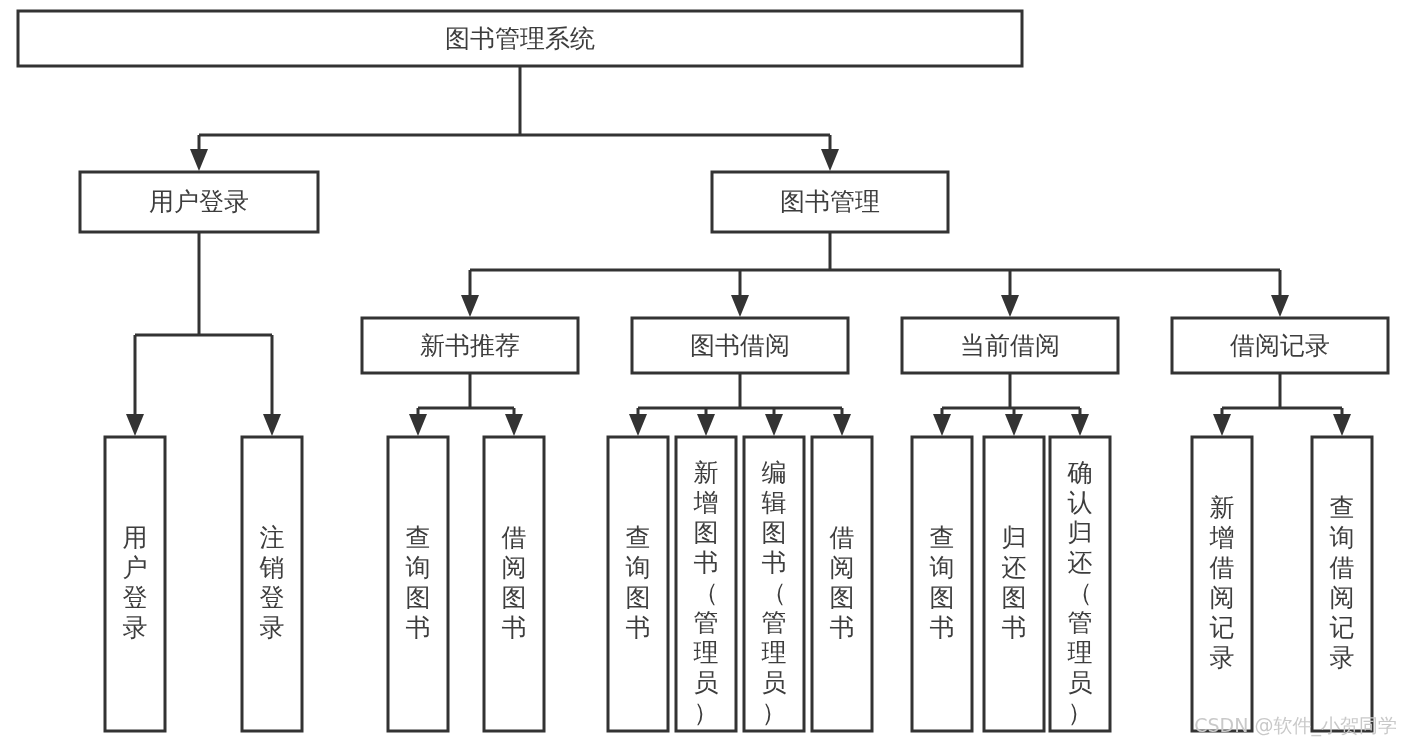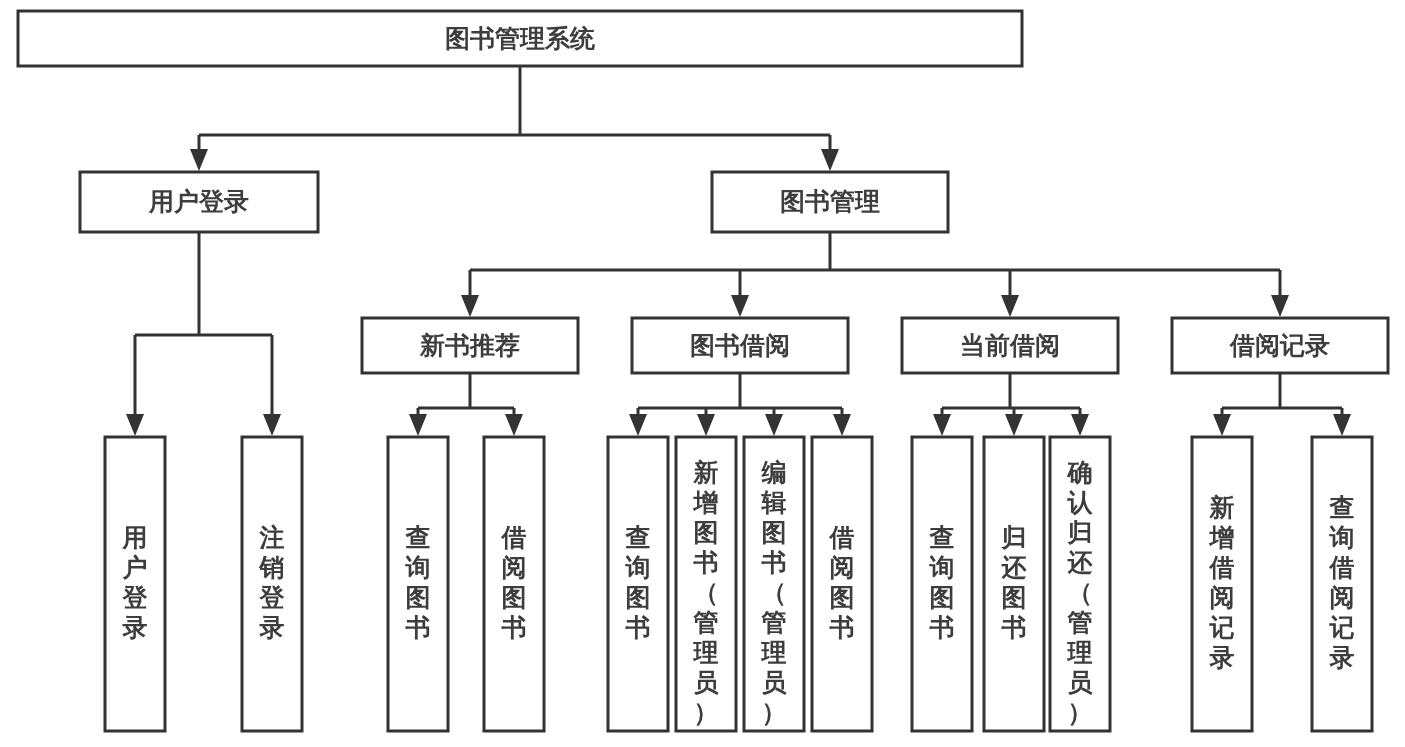--- a/index.html
+++ b/index.html
@@ -12,21 +12,20 @@
     width: 1405px;
     height: 747px;
     font-family: "DejaVu Sans", "Liberation Sans", sans-serif;
     overflow: hidden;
     position: relative;
   }
   #diagram-root {
     position: relative;
     width: 1405px;
     height: 747px;
-    font-weight: bold;
   }
   svg.flowchart {
     display: block;
     width: 1405px;
     height: 747px;
   }
   .node-rect {
     fill: #ffffff;
     stroke: #333333;
     stroke-width: 3;
@@ -211,13 +210,14 @@
         <g>
           <rect class="node-rect" x="1192" y="437" width="60" height="294"></rect>
           <text class="node-label" x="1222" y="0" font-size="25" text-anchor="middle"><tspan x="1222" y="509">新</tspan><tspan x="1222" y="539">增</tspan><tspan x="1222" y="569">借</tspan><tspan x="1222" y="599">阅</tspan><tspan x="1222" y="629">记</tspan><tspan x="1222" y="659">录</tspan></text>
         </g>
         <g>
           <rect class="node-rect" x="1312" y="437" width="60" height="294"></rect>
           <text class="node-label" x="1342" y="0" font-size="25" text-anchor="middle"><tspan x="1342" y="509">查</tspan><tspan x="1342" y="539">询</tspan><tspan x="1342" y="569">借</tspan><tspan x="1342" y="599">阅</tspan><tspan x="1342" y="629">记</tspan><tspan x="1342" y="659">录</tspan></text>
         </g>
       </g>
   </svg>
+  <div class="watermark">CSDN @软件_小贺同学</div>
 </div>
 
 </body></html>

